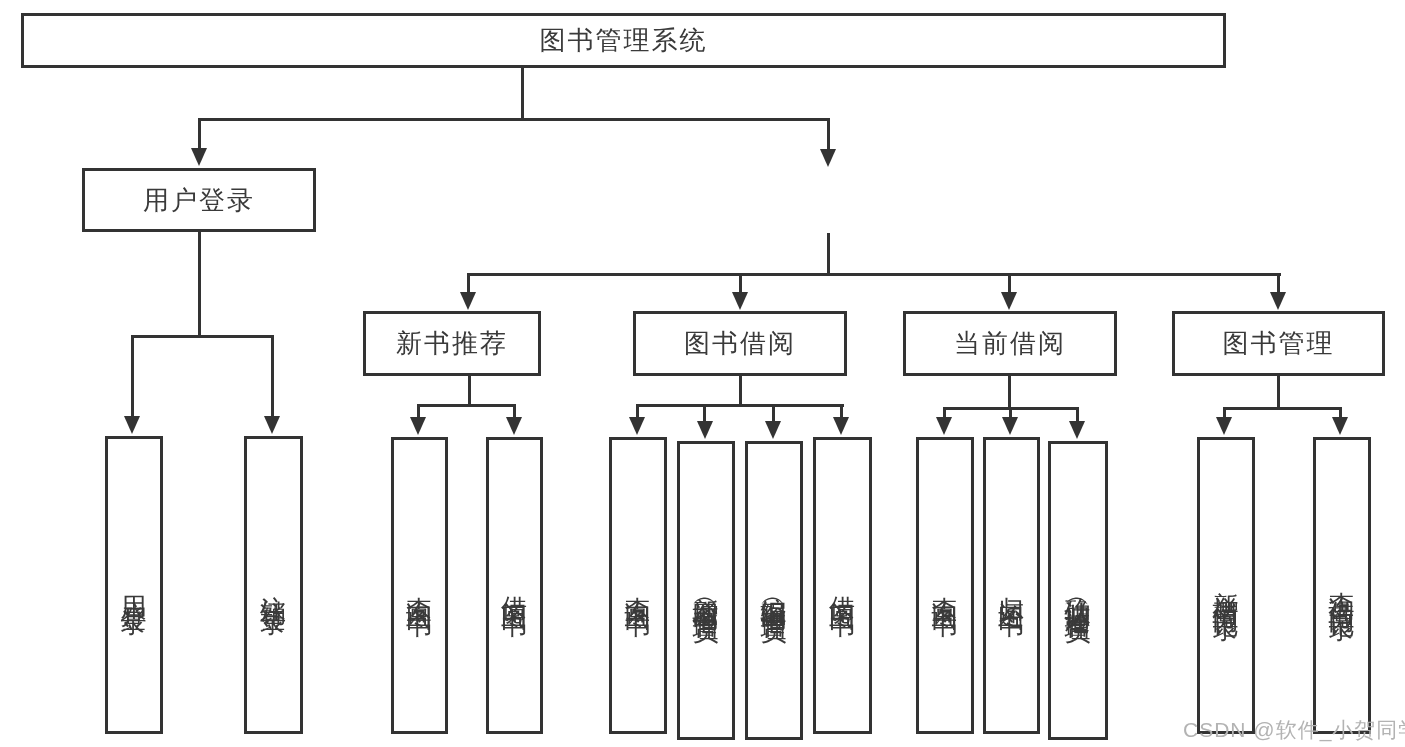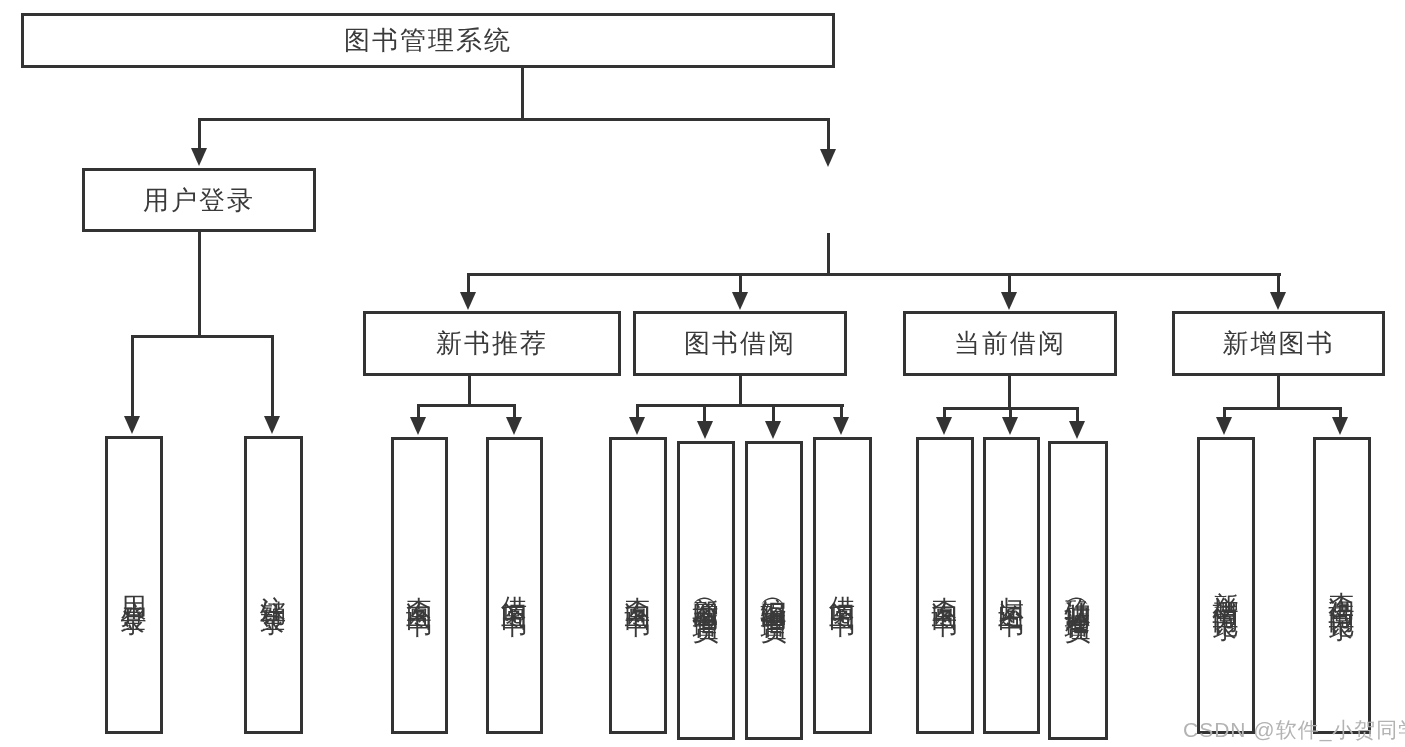--- a/index.html
+++ b/index.html
@@ -25,39 +25,39 @@
   .wm{
     position:absolute;left:1183px;top:716px;z-index:5;
     font-size:21px;letter-spacing:1px;color:#b3b3b3;white-space:nowrap;
   }
 </style>
 </head>
 <body>
 
 <div class="stage">
 
-  <div class="box" style="left:21px;top:13px;width:814px;height:55px">
+  <div class="box" style="left:21px;top:13px;width:1205px;height:55px">
     <span class="hlabel">图书管理系统</span>
   </div>
 
   <div class="box" style="left:82px;top:168px;width:234px;height:64px">
     <span class="hlabel">用户登录</span>
   </div>
 
-  <div class="box" style="left:363px;top:311px;width:258px;height:65px">
+  <div class="box" style="left:363px;top:311px;width:178px;height:65px">
     <span class="hlabel">新书推荐</span>
   </div>
   <div class="box" style="left:903px;top:311px;width:214px;height:65px">
     <span class="hlabel">当前借阅</span>
   </div>
   <div class="box" style="left:633px;top:311px;width:214px;height:65px">
     <span class="hlabel">图书借阅</span>
   </div>
   <div class="box" style="left:1172px;top:311px;width:213px;height:65px">
-    <span class="hlabel">新增图书</span>
+    <span class="hlabel">图书管理</span>
   </div>
 
   <div class="box" style="left:105px;top:436px;width:58px;height:298px">
     <span class="vlabel">用户登录</span>
   </div>
   <div class="box" style="left:244px;top:436px;width:59px;height:298px">
     <span class="vlabel">注销登录</span>
   </div>
 
   <div class="box" style="left:391px;top:437px;width:57px;height:297px">

